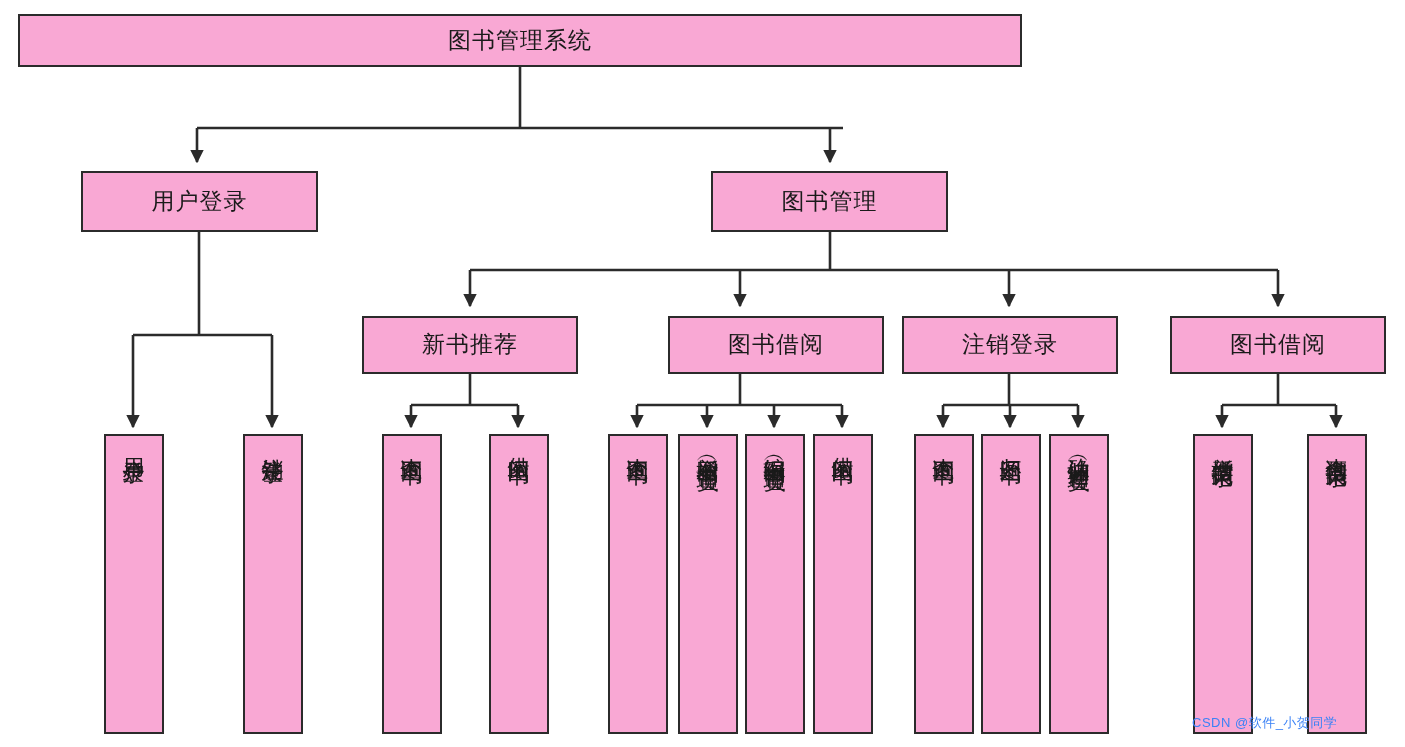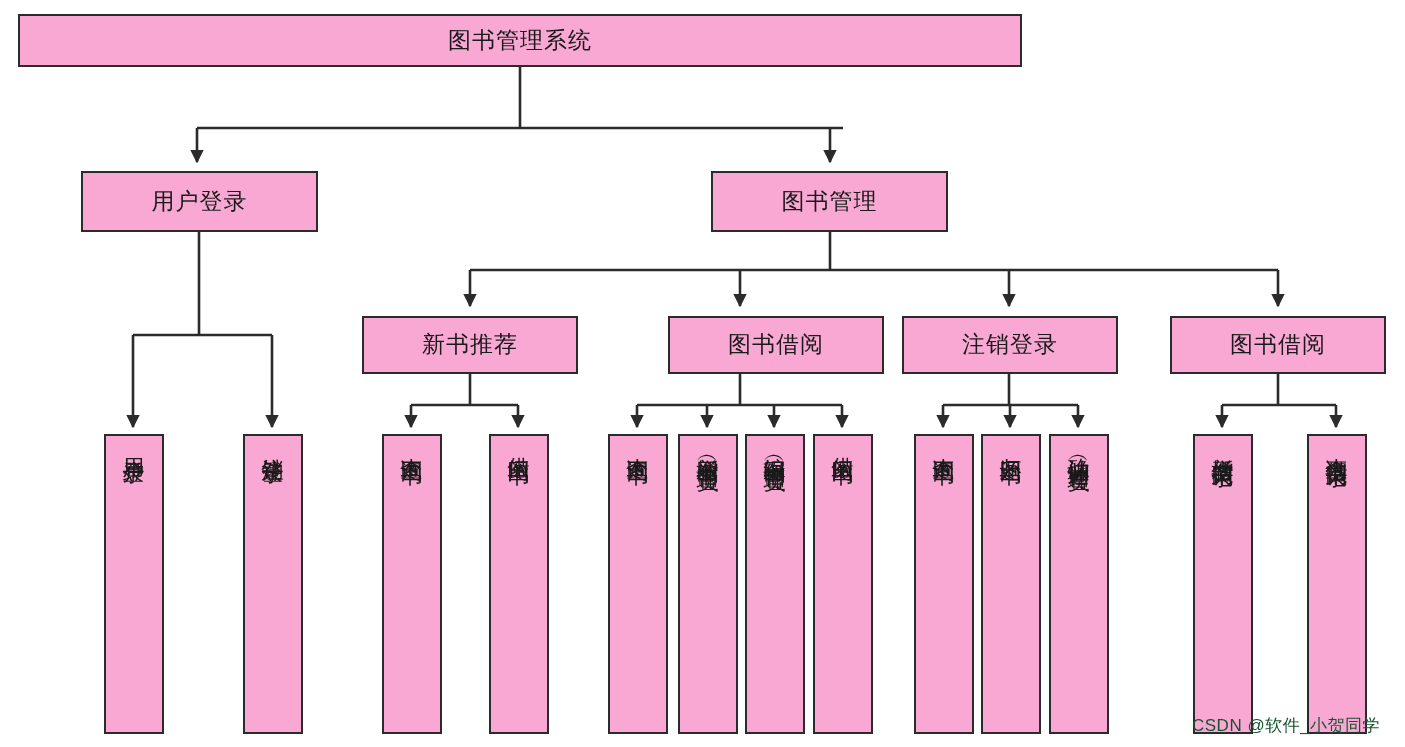--- a/index.html
+++ b/index.html
@@ -56,22 +56,22 @@
     text-orientation: upright;
     letter-spacing: 2px;
     line-height: 1.05;
     white-space: nowrap;
     text-align: start;
   }
   .watermark {
     position: absolute;
     left: 1192px;
     top: 714px;
-    font-size: 17px;
-    color: #14532d;
+    font-size: 13px;
+    color: #3b82f6;
     white-space: nowrap;
     letter-spacing: 0.5px;
   }
 </style>
 </head>
 <body>
 
 <div id="canvas">
 
   <svg id="wires" viewBox="0 0 1405 747">

